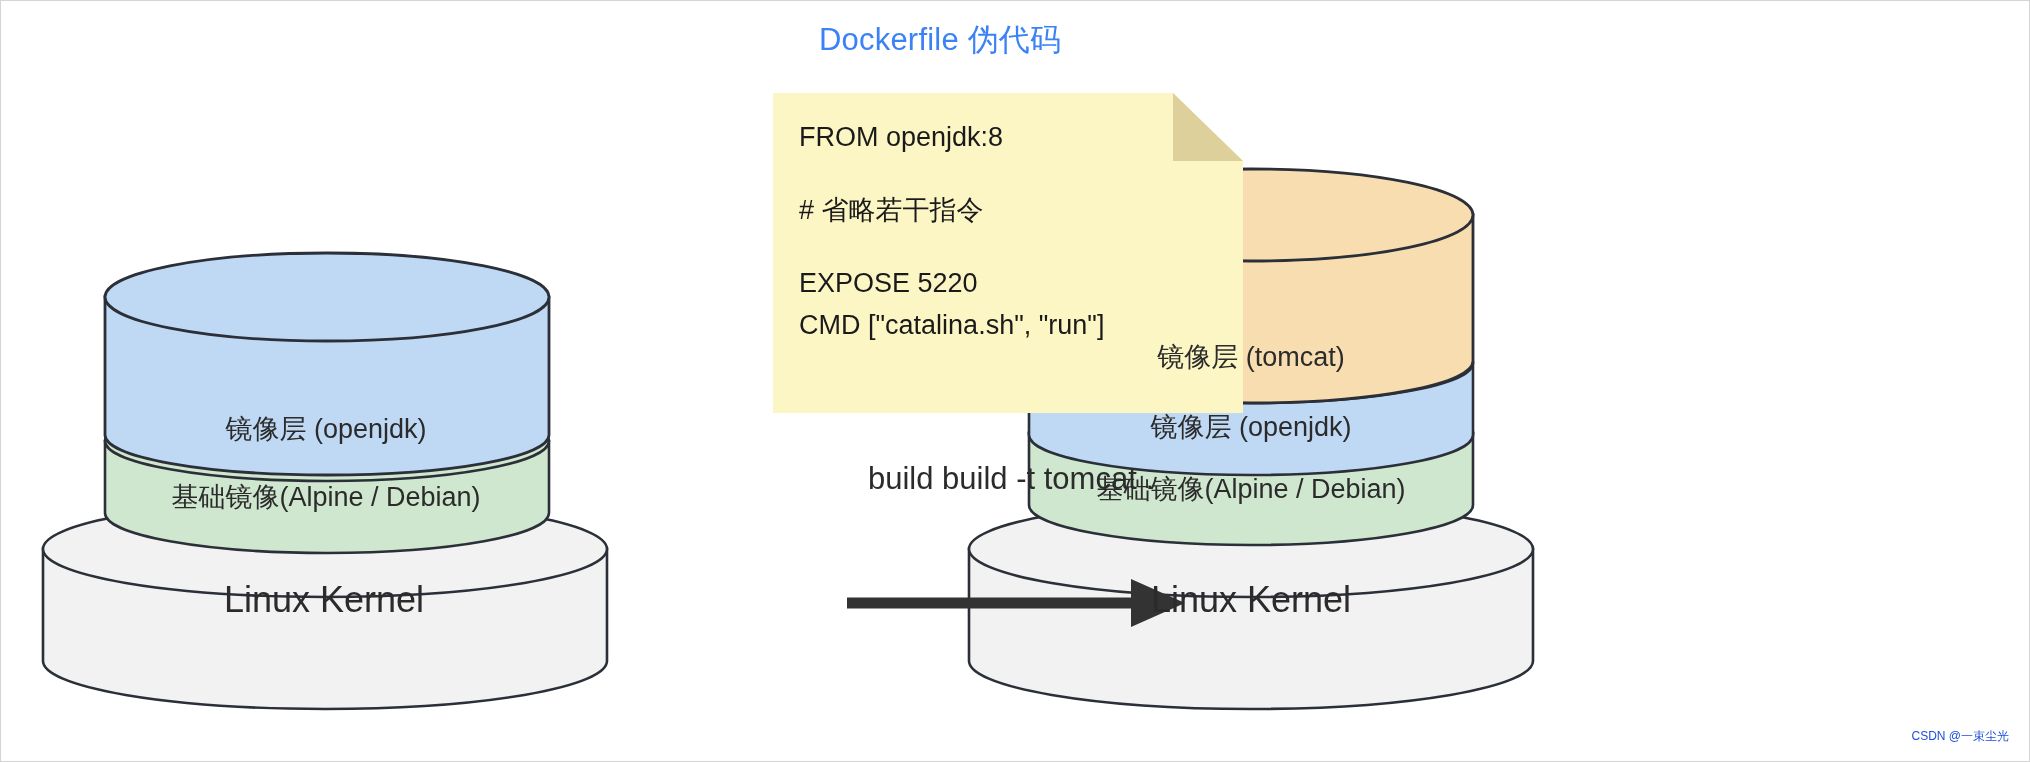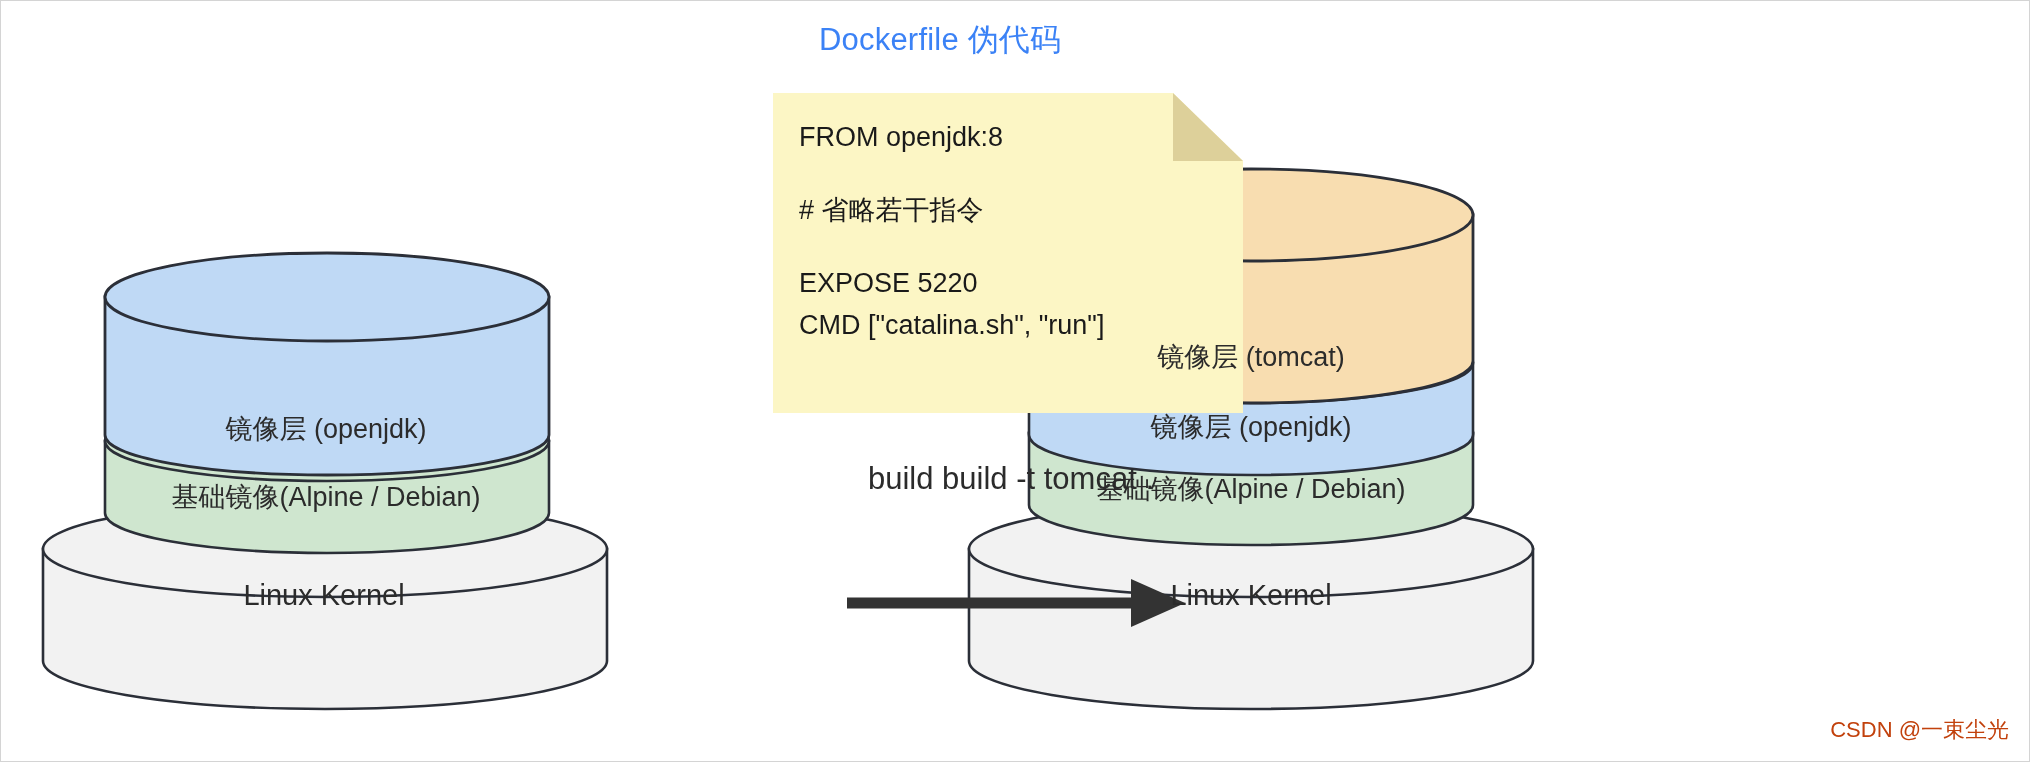--- a/index.html
+++ b/index.html
@@ -70,39 +70,39 @@
   }
 
   
   .cyl-label {
     position: absolute;
     text-align: center;
     color: #2b2b2b;
     white-space: nowrap;
     font-size: 27px;
   }
-  .cyl-label.kernel { font-size: 29px; }
+  .cyl-label.kernel { font-size: 36px; }
 
   
   #l-lbl-openjdk { left: 100px; top: 410px; width: 450px; }
   #l-lbl-base    { left: 100px; top: 478px; width: 450px; }
   #l-lbl-kernel  { left: 38px;  top: 578px; width: 570px; }
 
   
   #r-lbl-tomcat  { left: 1025px; top: 338px; width: 450px; }
   #r-lbl-openjdk { left: 1025px; top: 408px; width: 450px; }
   #r-lbl-base    { left: 1025px; top: 470px; width: 450px; }
   #r-lbl-kernel  { left: 965px;  top: 578px; width: 570px; }
 
   
   #watermark {
     right: 20px;
     bottom: 16px;
-    font-size: 22px;
-    color: #c2410c;
+    font-size: 12px;
+    color: #1d4ed8;
     white-space: nowrap;
   }
 </style>
 </head>
 <body>
 
 <div id="canvas">
 
   <svg class="svg-layer" viewBox="0 0 2030 762">
 

